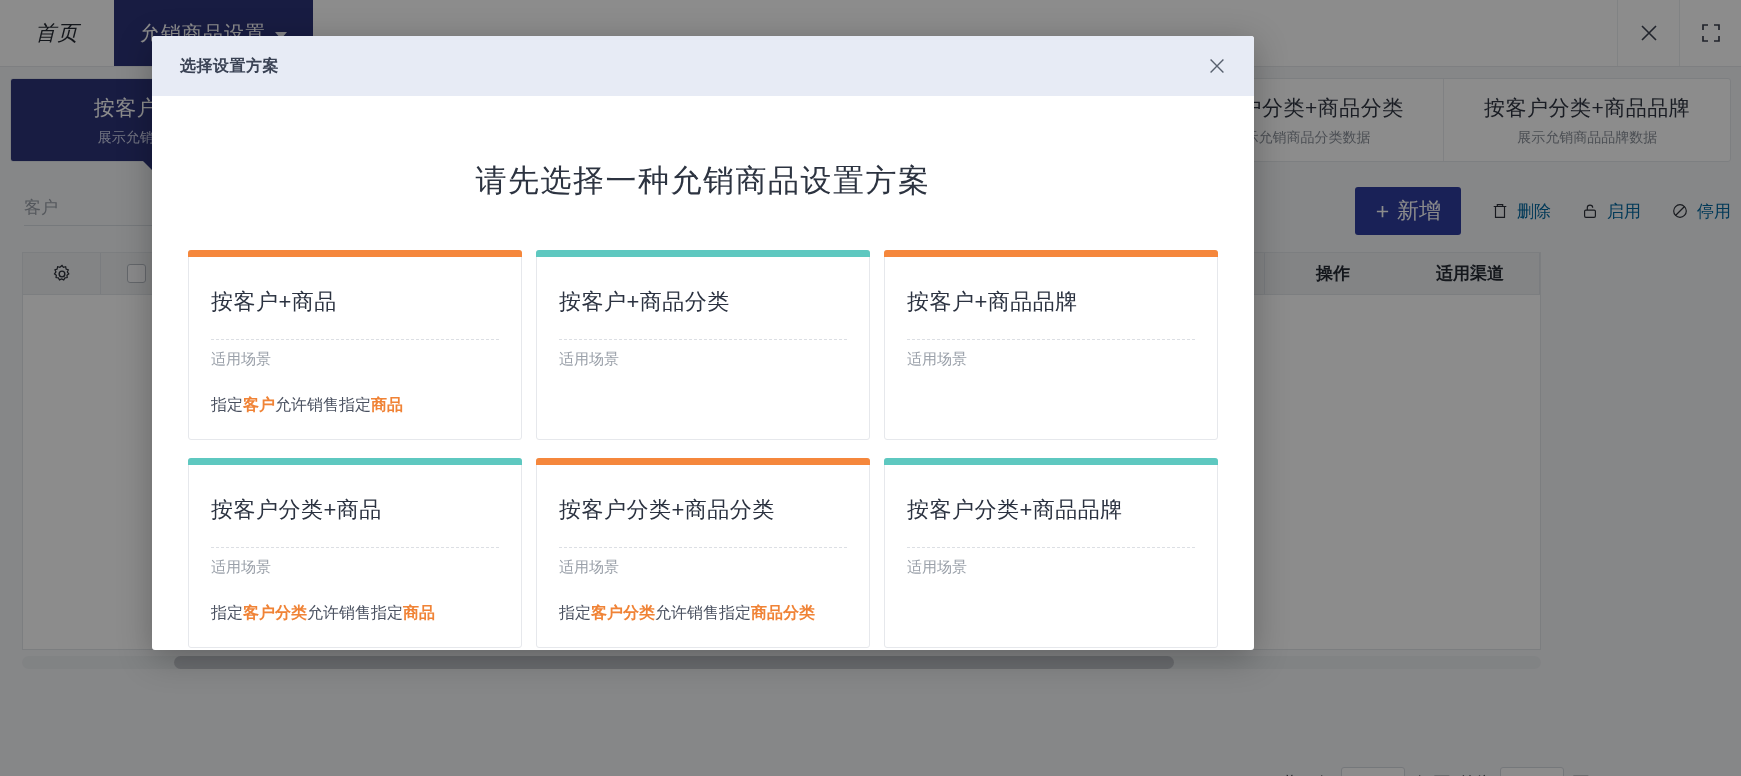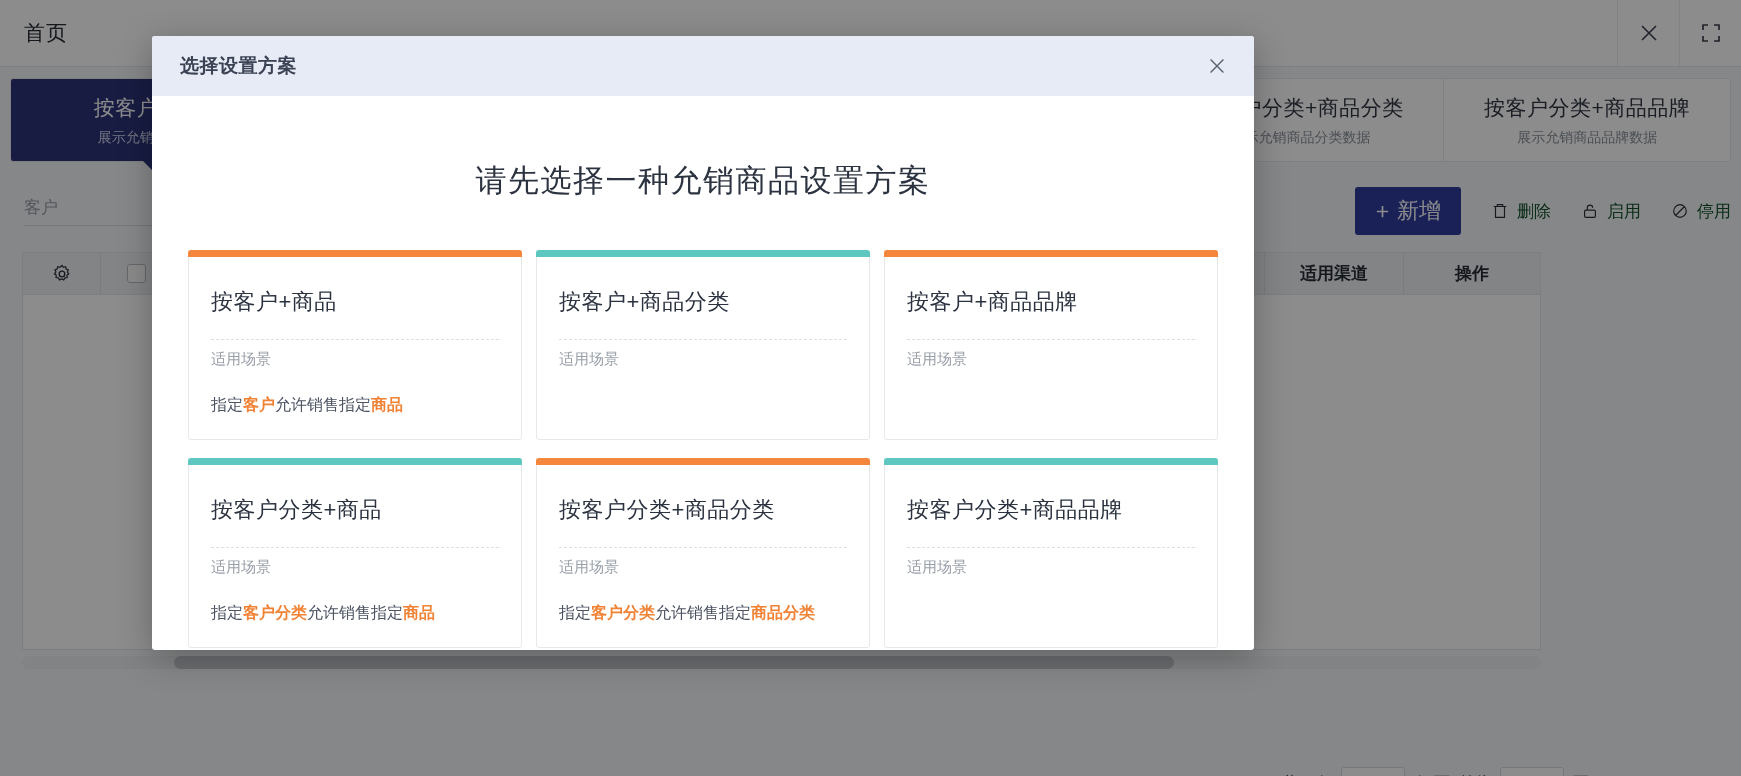--- a/index.html
+++ b/index.html
@@ -27,24 +27,25 @@
     top: 0; left: 0;
     width: 1741px;
     height: 67px;
     background: #ffffff;
     border-bottom: 1px solid #e6e8eb;
     display: flex;
     align-items: stretch;
   }
   .tab-home {
     display: flex; align-items: center;
-    padding: 0 24px;
+    padding: 0 35px;
     font-size: 21px;
     color: #262b33;
     letter-spacing: 1px;
+    font-style: italic;
   }
   .tab-active {
     display: flex; align-items: center; gap: 9px;
     padding: 0 26px;
     background: #2d3479;
     color: #ffffff;
     font-size: 20px;
     letter-spacing: 1px;
   }
   .chev {
@@ -130,21 +131,21 @@
     background: #2f3d9e;
     color: #ffffff;
     font-size: 22px;
     padding: 9px 20px;
     border-radius: 3px;
     display: flex; align-items: center; gap: 7px;
   }
   .tb-item {
     display: flex; align-items: center; gap: 8px;
     font-size: 17px;
-    color: #14532d;
+    color: #0369a1;
     margin-left: 30px;
   }
   .tb-item svg { display: block; }
 
   
   .table-head {
     position: absolute;
     top: 252px; left: 22px;
     width: 1519px;
     height: 43px;
@@ -241,21 +242,21 @@
     overflow: hidden;
   }
   .modal-head {
     height: 60px;
     background: #e7ebf5;
     display: flex;
     align-items: center;
     padding: 0 22px 0 28px;
   }
   .modal-title {
-    font-size: 19px;
+    font-size: 16px;
     font-weight: bold;
     color: #3a4254;
     letter-spacing: .5px;
   }
   .mh-spacer { flex: 1; }
   .modal-close {
     width: 30px; height: 30px;
     display: flex; align-items: center; justify-content: center;
     color: #58606e;
   }
@@ -313,20 +314,24 @@
 </style>
 </head>
 <body>
 
 <div id="app-root">
 
   <div class="topbar">
     <div class="tab-home">
       <span>首页</span>
     </div>
+    <div class="tab-active">
+      <span>允销商品设置</span>
+      <span class="chev"></span>
+    </div>
     <div class="topbar-spacer"></div>
     <div class="topbar-btn">
       <svg width="24" height="24" viewBox="0 0 24 24">
         <path d="M5 5 L19 19 M19 5 L5 19" stroke="#3c4250" stroke-width="1.6" fill="none"></path>
       </svg>
     </div>
     <div class="topbar-btn">
       <svg width="24" height="24" viewBox="0 0 24 24">
         <path d="M4 9 V4 H9 M15 4 H20 V9 M20 15 V20 H15 M9 20 H4 V15" stroke="#3c4250" stroke-width="1.7" fill="none"></path>
       </svg>
@@ -400,22 +405,22 @@
     <div class="th gear">
       <svg width="22" height="22" viewBox="0 0 24 24">
         <circle cx="12" cy="12" r="3.1" stroke="#2d3139" stroke-width="1.5" fill="none"></circle>
         <path d="M12 2.6 l1.5 2.1 2.5-.6 .5 2.5 2.4 .9-1.1 2.3 1.6 2-2 1.6 .3 2.5-2.5 .3-1.3 2.2-2.3-1.1-2.3 1.1-1.3-2.2-2.5-.3 .3-2.5-2-1.6 1.6-2-1.1-2.3 2.4-.9 .5-2.5 2.5 .6z" stroke="#2d3139" stroke-width="1.3" fill="none"></path>
       </svg>
     </div>
     <div class="th check">
       <span class="hd-checkbox"></span>
     </div>
     <div class="th flex"></div>
+    <div class="th act">操作</div>
     <div class="th chan">适用渠道</div>
-    <div class="th act">操作</div>
   </div>
 
   <div class="table-body"></div>
 
   <div class="h-scroll">
     <div class="thumb"></div>
   </div>
 
   <div class="pager">
     <span>共 0 条</span>

